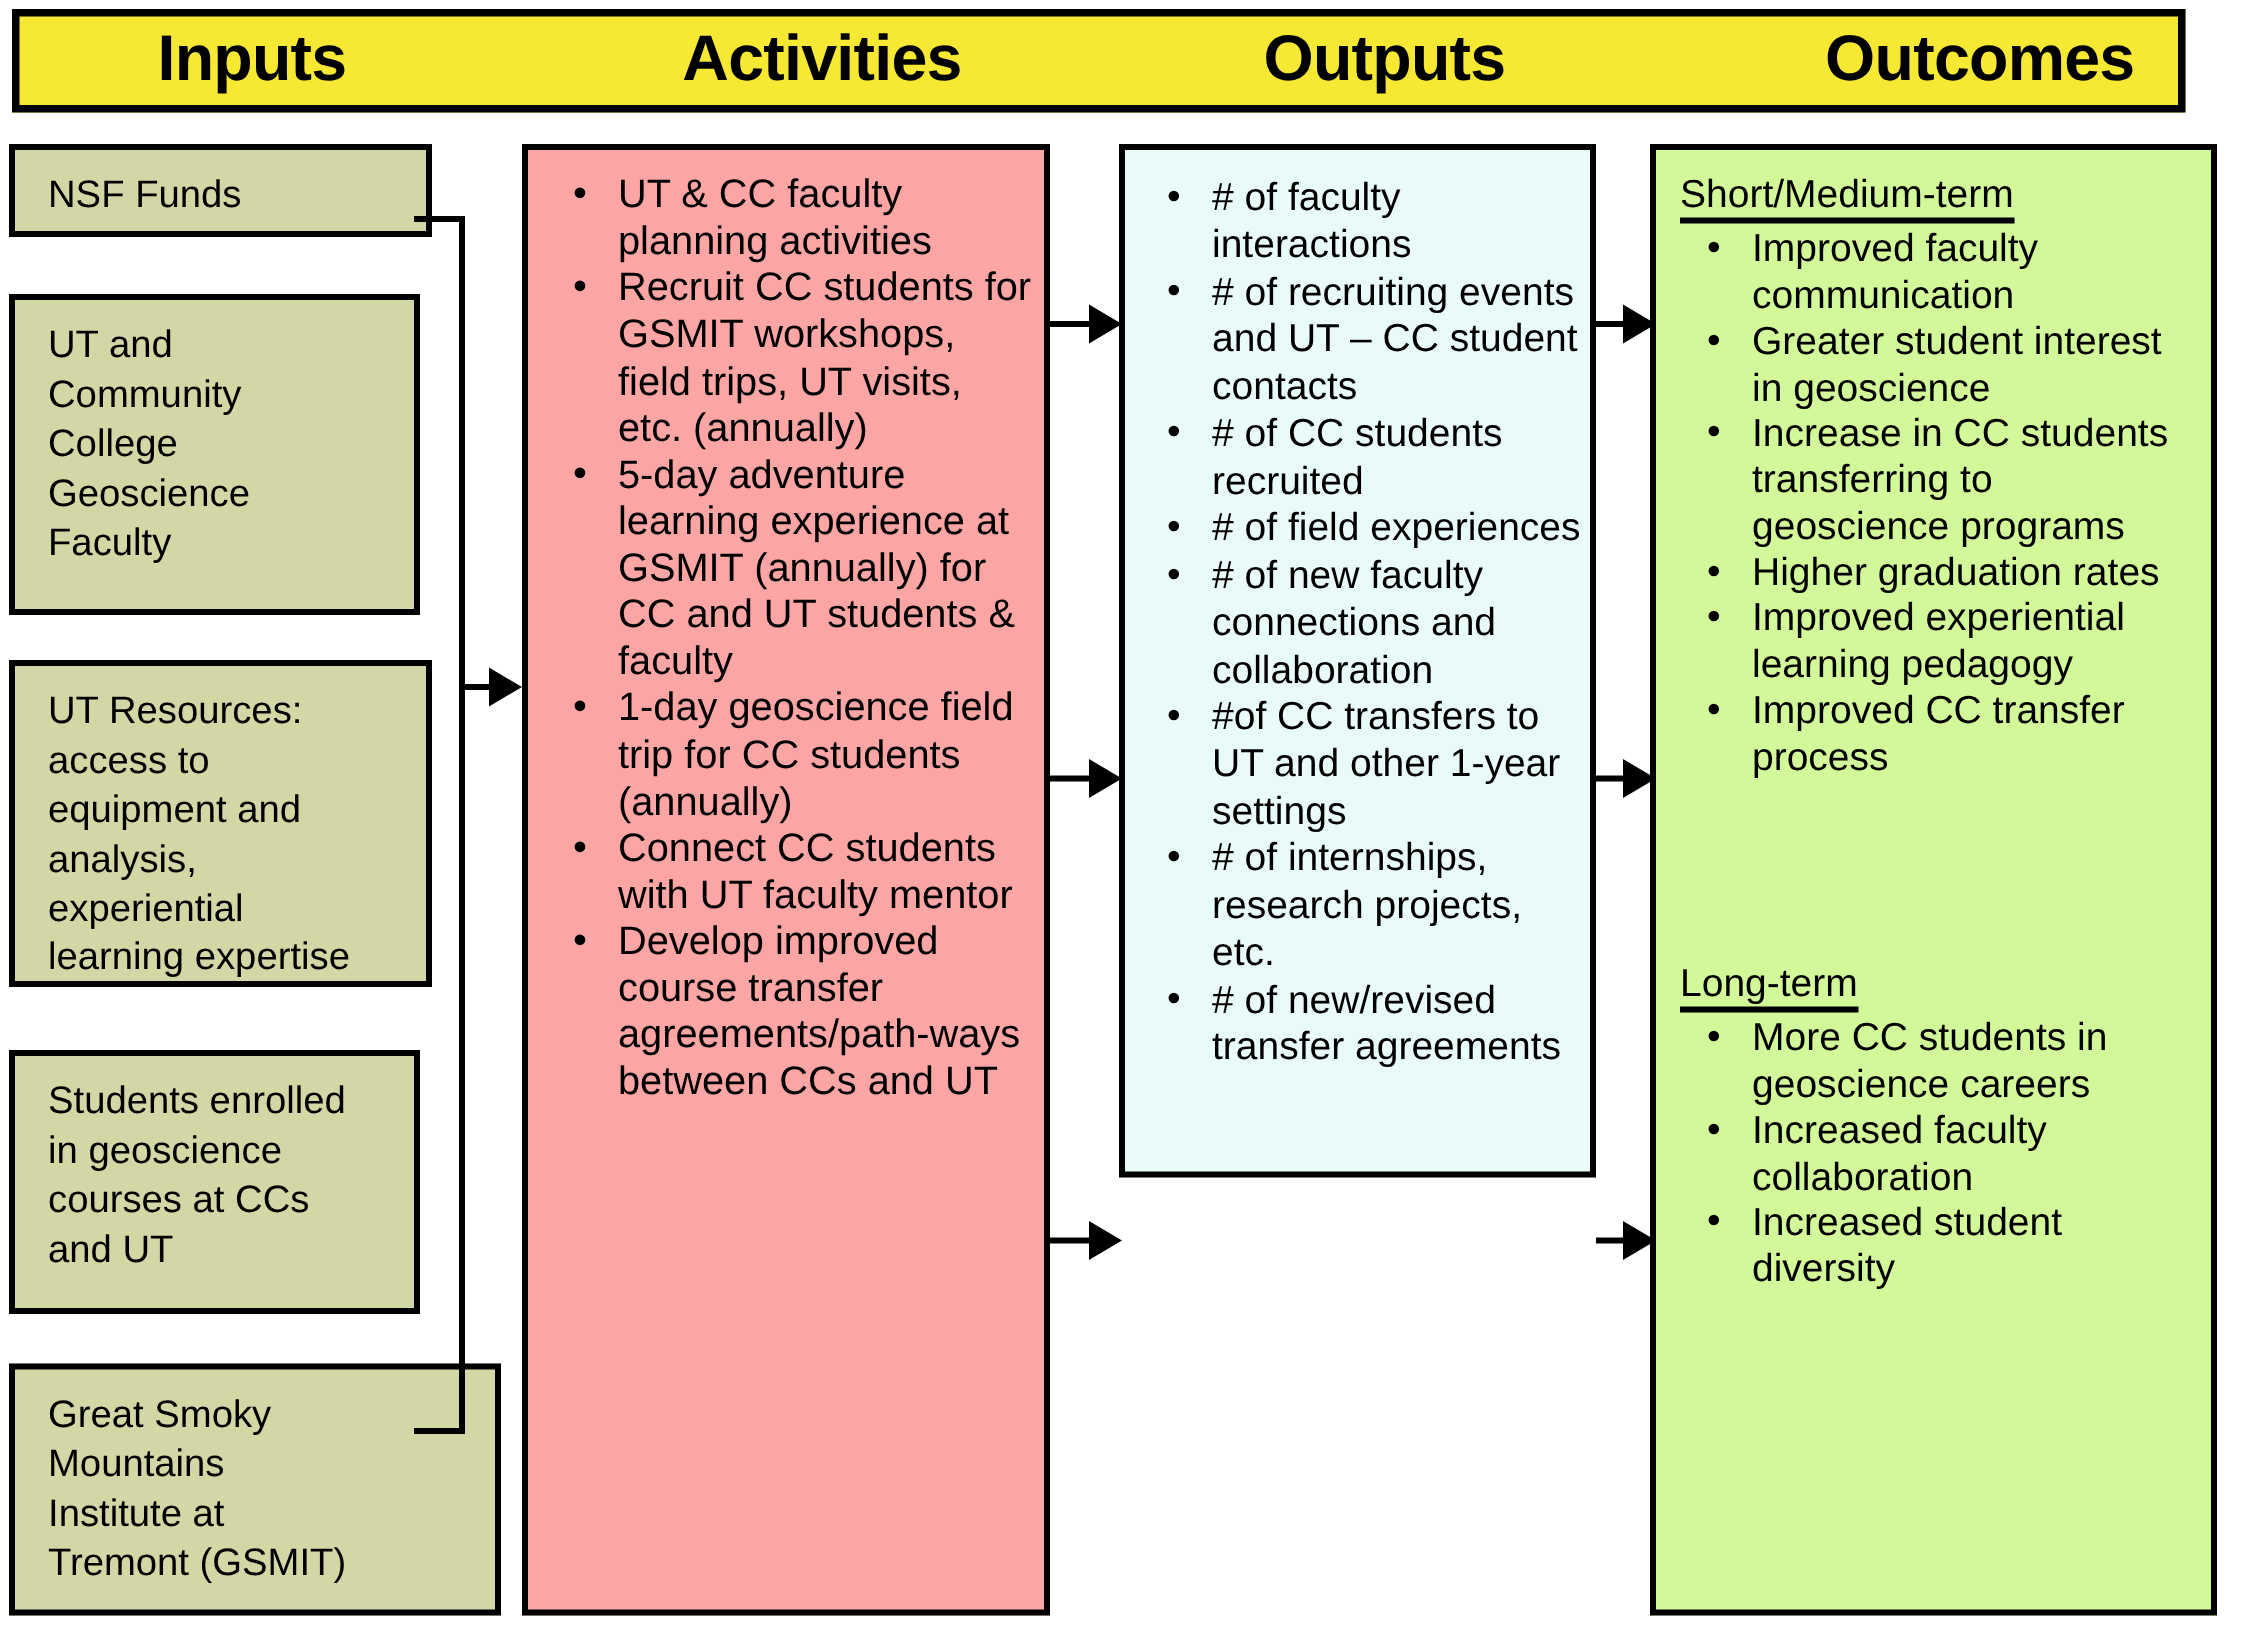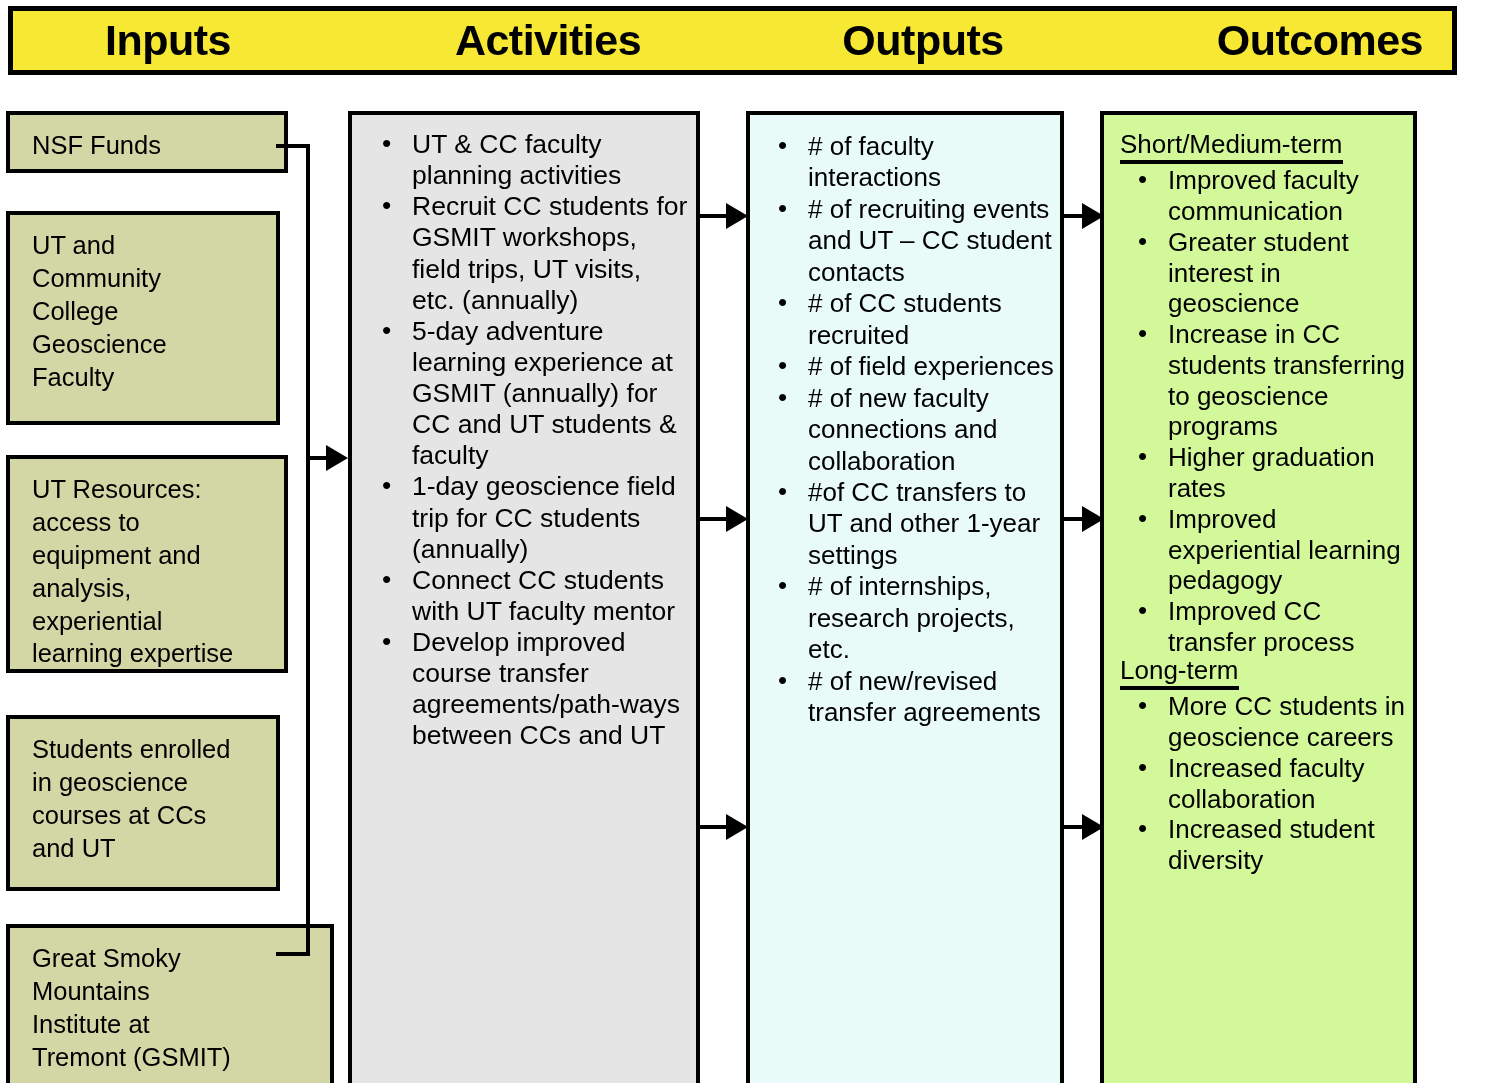--- a/index.html
+++ b/index.html
@@ -44,27 +44,26 @@
   .ht-inputs   { left: 40px;  width: 230px; }
   .ht-activities { left: 400px; width: 270px; }
   .ht-outputs  { left: 795px; width: 230px; }
   .ht-outcomes { left: 1140px; width: 270px; text-align: right; }
 
   
   .box {
     position: absolute;
     box-sizing: border-box;
     border: 4px solid #000000;
-    margin-top: 15px;
   }
   .box-input {
     background: #d3d7a6;
   }
   .box-activities {
-    background: #e5e5e5;
+    background: #fca5a5;
   }
   .box-outputs {
     background: #e9fbf8;
   }
   .box-outcomes {
     background: #d3f89a;
   }
 
   
   .input-text {
@@ -219,21 +218,21 @@
 
   <div class="conn conn-h" style="left:700px; top:214px; width:30px;"></div>
   <div class="arrowhead" style="left:726px; top:203px;"></div>
 
   <div class="conn conn-h" style="left:700px; top:517px; width:30px;"></div>
   <div class="arrowhead" style="left:726px; top:506px;"></div>
 
   <div class="conn conn-h" style="left:700px; top:825px; width:30px;"></div>
   <div class="arrowhead" style="left:726px; top:814px;"></div>
 
-  <div class="box box-outputs" style="left:746px; top:96px; width:318px; height:981px;">
+  <div class="box box-outputs" style="left:746px; top:96px; width:318px; height:689px;">
     <ul class="bullets out-list">
       <li># of faculty interactions</li>
       <li># of recruiting events and UT – CC student contacts</li>
       <li># of CC students recruited</li>
       <li># of field experiences</li>
       <li># of new faculty connections and collaboration</li>
       <li>#of CC transfers to UT and other 1-year settings</li>
       <li># of internships, research projects, etc.</li>
       <li># of new/revised transfer agreements</li>
     </ul>
@@ -241,21 +240,21 @@
 
   <div class="conn conn-h" style="left:1064px; top:214px; width:24px;"></div>
   <div class="arrowhead" style="left:1082px; top:203px;"></div>
 
   <div class="conn conn-h" style="left:1064px; top:517px; width:24px;"></div>
   <div class="arrowhead" style="left:1082px; top:506px;"></div>
 
   <div class="conn conn-h" style="left:1064px; top:825px; width:24px;"></div>
   <div class="arrowhead" style="left:1082px; top:814px;"></div>
 
-  <div class="box box-outcomes" style="left:1100px; top:96px; width:317px; height:981px;">
+  <div class="box box-outcomes" style="left:1100px; top:96px; width:378px; height:981px;">
 
     <div class="oc-group short">
       <div class="oc-heading">Short/Medium-term</div>
       <ul class="bullets oc-list">
         <li>Improved faculty communication</li>
         <li>Greater student interest in geoscience</li>
         <li>Increase in CC students transferring to geoscience programs</li>
         <li>Higher graduation rates</li>
         <li>Improved experiential learning  pedagogy</li>
         <li>Improved CC transfer process</li>

